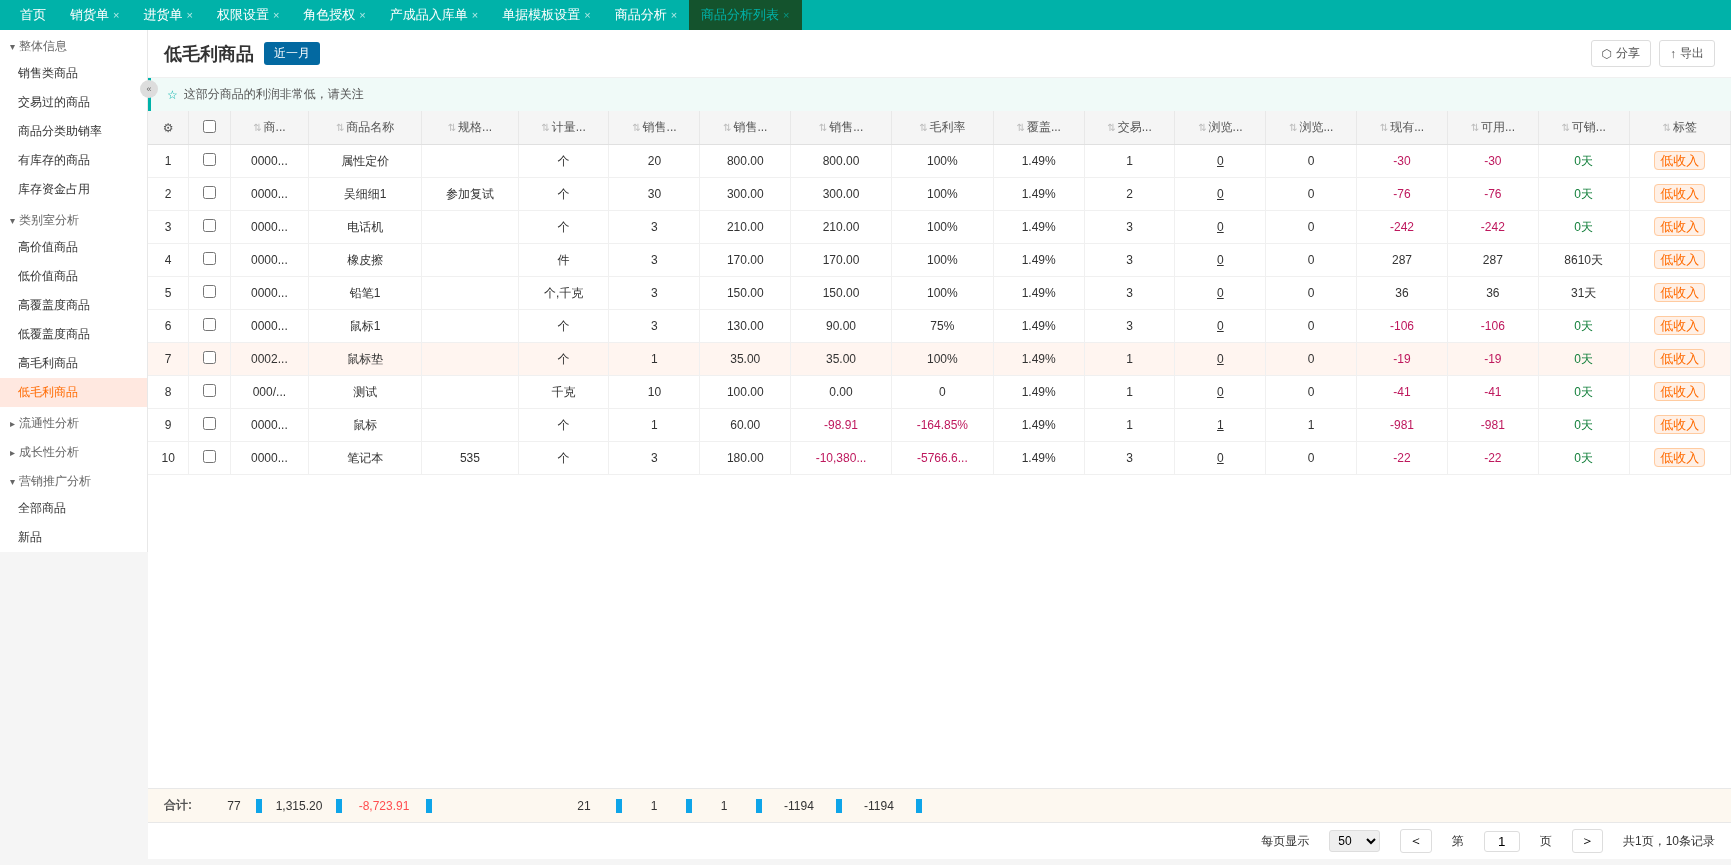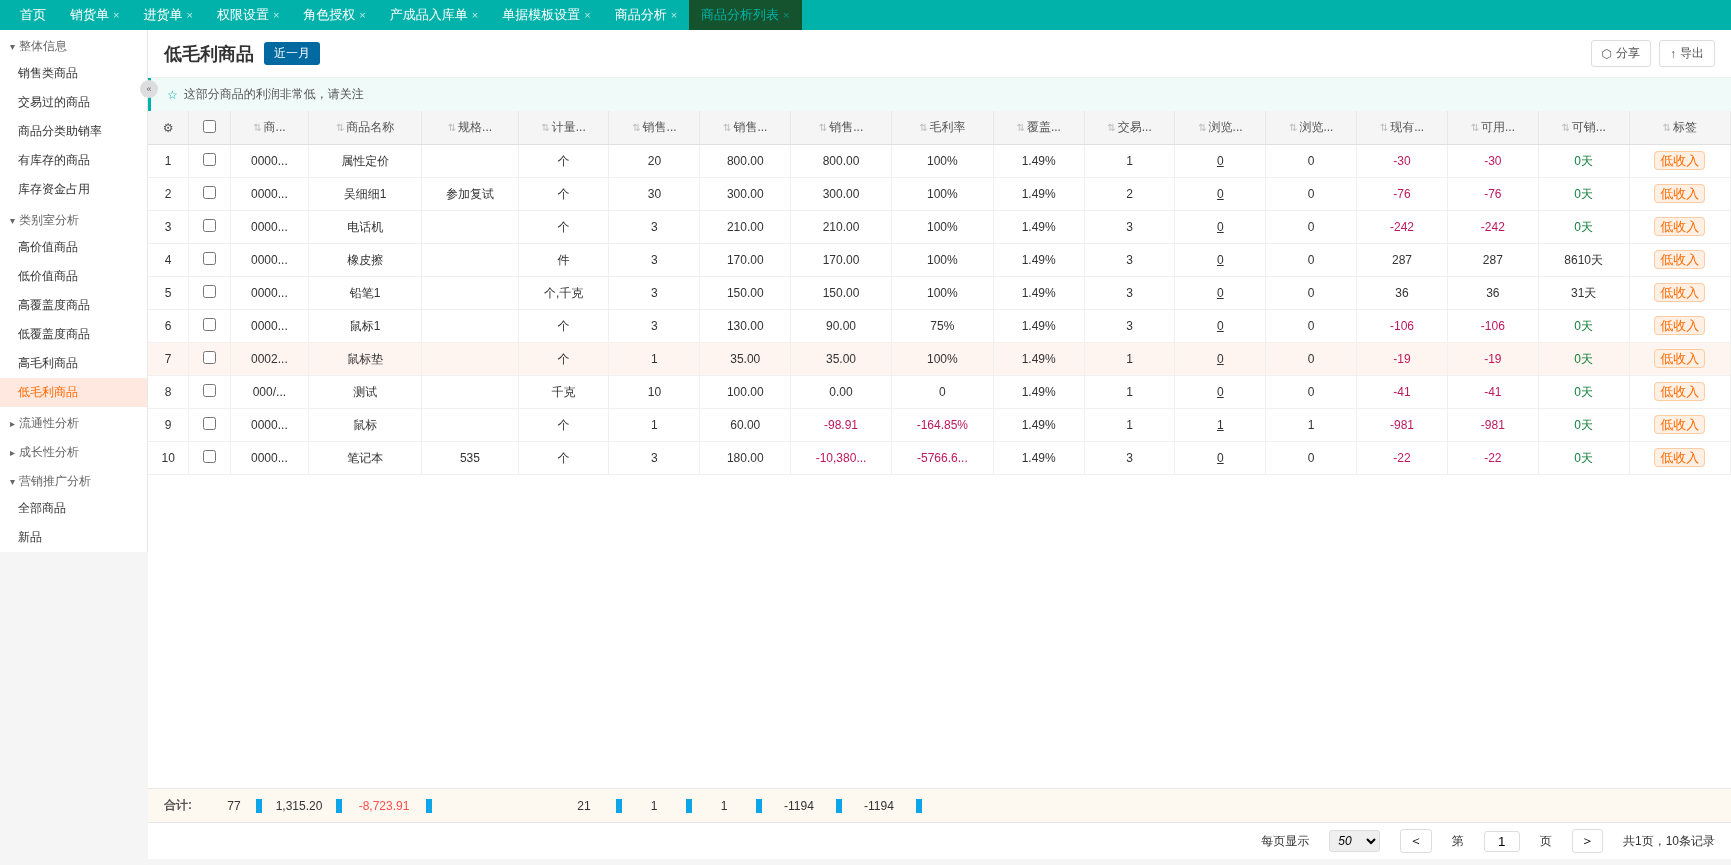--- a/index.html
+++ b/index.html
@@ -208,21 +208,20 @@
       align-items: center;
       justify-content: flex-end;
       gap: 20px;
       font-size: 12px;
     }
     .pagination-bar select {
       border: 1px solid #ddd;
       padding: 2px 4px;
       border-radius: 3px;
       font-size: 12px;
-      font-style: italic;
     }
     .page-btn {
       border: 1px solid #ddd;
       background: #fff;
       padding: 2px 8px;
       cursor: pointer;
       border-radius: 3px;
     }
     .page-input {
       border: 1px solid #ddd;

